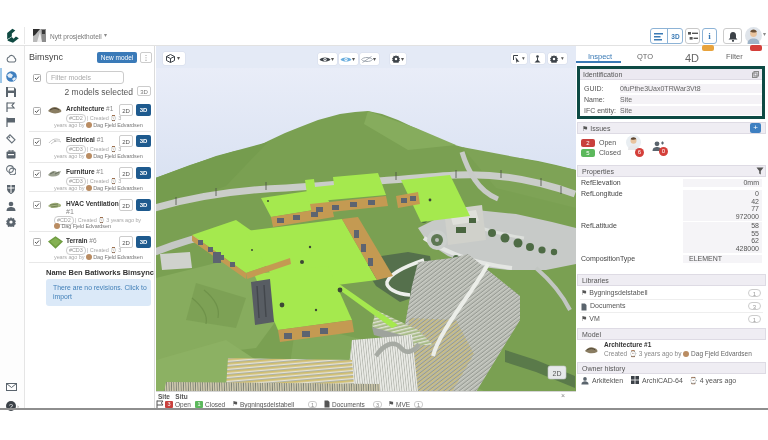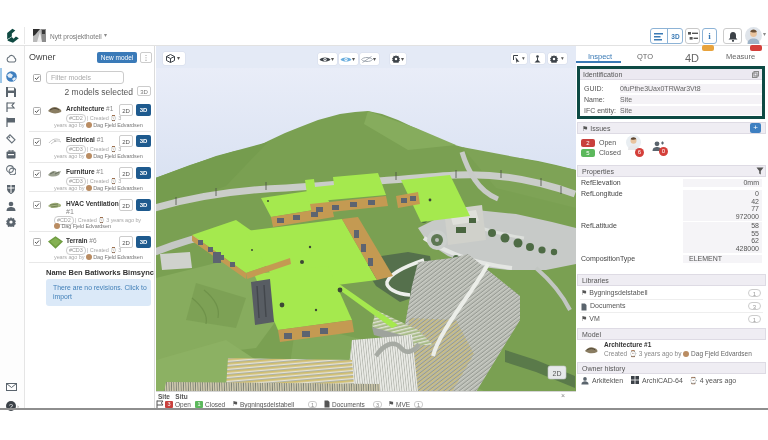--- a/index.html
+++ b/index.html
@@ -159,21 +159,21 @@
       <path d="M0.5 0.5 L5.5 4.5 L10.5 0.5" fill="none" stroke="#5a646d" stroke-width="1"></path>
     </svg>
 
     <svg class="abs" style="left:6px;top:355px" width="10" height="10" viewBox="0 0 10 10">
       <circle cx="5" cy="5" r="5" fill="#3c4248"></circle>
       <text x="5" y="7.6" font-size="7" fill="#fff" text-anchor="middle" font-family="Liberation Sans">?</text>
     </svg>
     <div class="abs" style="left:17px;top:357px;font-size:6px;color:#888">›</div>
   </div>
   <div id="models">
-    <div class="abs" style="left:4px;top:6px;font-size:9px;color:#444">Owner</div>
+    <div class="abs" style="left:4px;top:6px;font-size:9px;color:#444">Bimsync</div>
     <div class="abs" style="left:72px;top:6px;width:40px;height:11px;background:#3a7ab8;border-radius:2px;color:#fff;font-size:6.5px;text-align:center;line-height:11px">New model</div>
     <div class="abs" style="left:115px;top:6px;width:12px;height:11px;border:1px solid #ccc;border-radius:2px;color:#555;font-size:7px;text-align:center;line-height:9px">⋮</div>
 
     <svg class="abs" style="left:8px;top:28px" width="8" height="8" viewBox="0 0 8 8">
         <rect x="0.5" y="0.5" width="7" height="7" rx="1" fill="#fff" stroke="#999" stroke-width="0.8"></rect>
         <path d="M2 4 L3.5 5.5 L6 2.5" fill="none" stroke="#555" stroke-width="1"></path>
       </svg>
     <div class="abs" style="left:21px;top:25px;width:78px;height:13px;border:1px solid #ccc;border-radius:3px;background:#fff;color:#aaa;font-size:7px;line-height:12px;padding-left:4px">Filter models</div>
     <div class="abs" style="left:0;top:41px;width:108px;text-align:right;font-size:8.5px;color:#555">2 models selected</div>
     <div class="abs" style="left:112px;top:40px;width:14px;height:10px;border:1px solid #ccc;border-radius:2px;color:#777;font-size:6px;text-align:center;line-height:10px">3D</div>
@@ -487,21 +487,21 @@
       <text x="401" y="307.5" font-size="7" fill="#555" text-anchor="middle" font-family="Liberation Sans">2D</text>
     </svg>
   </div>
   <div id="rightpanel">
 
     <div class="abs" style="left:12px;top:6px;font-size:7.5px;color:#3a7ab5">Inspect</div>
     <div class="abs" style="left:0;top:15px;width:45px;height:2px;background:#3a7ab5"></div>
     <div class="abs" style="left:61px;top:6px;font-size:7.5px;color:#666">QTO</div>
     <div class="abs" style="left:109px;top:6px;font-size:11px;color:#666">4D</div>
     <div class="abs" style="left:126px;top:-1px;width:12px;height:6px;background:#e8a33d;border-radius:2px"></div>
-    <div class="abs" style="left:150px;top:6px;font-size:7.5px;color:#666">Measure</div>
+    <div class="abs" style="left:150px;top:6px;font-size:7.5px;color:#666">Filter</div>
     <div class="abs" style="left:174px;top:-1px;width:12px;height:6px;background:#d43f3a;border-radius:2px"></div>
 
     <div class="abs" style="left:1px;top:20px;width:188px;height:53px;border:3px solid #0d4a44;background:#fff">
       <div style="height:11px;background:#ece9f1;border-bottom:1px solid #dedbe4;font-size:7px;color:#555;line-height:11px;padding:0 3px;position:relative">Identification
         <svg class="abs" style="right:3px;top:2px" width="7" height="7" viewBox="0 0 7 7">
             <rect x="0.5" y="2" width="4.5" height="4.5" fill="none" stroke="#888" stroke-width="1"></rect>
             <rect x="2" y="0.5" width="4.5" height="4.5" fill="none" stroke="#888" stroke-width="1"></rect>
           </svg>
       </div>
       <div class="abs" style="left:4px;top:16px;font-size:7px;color:#555">GUID:</div>

